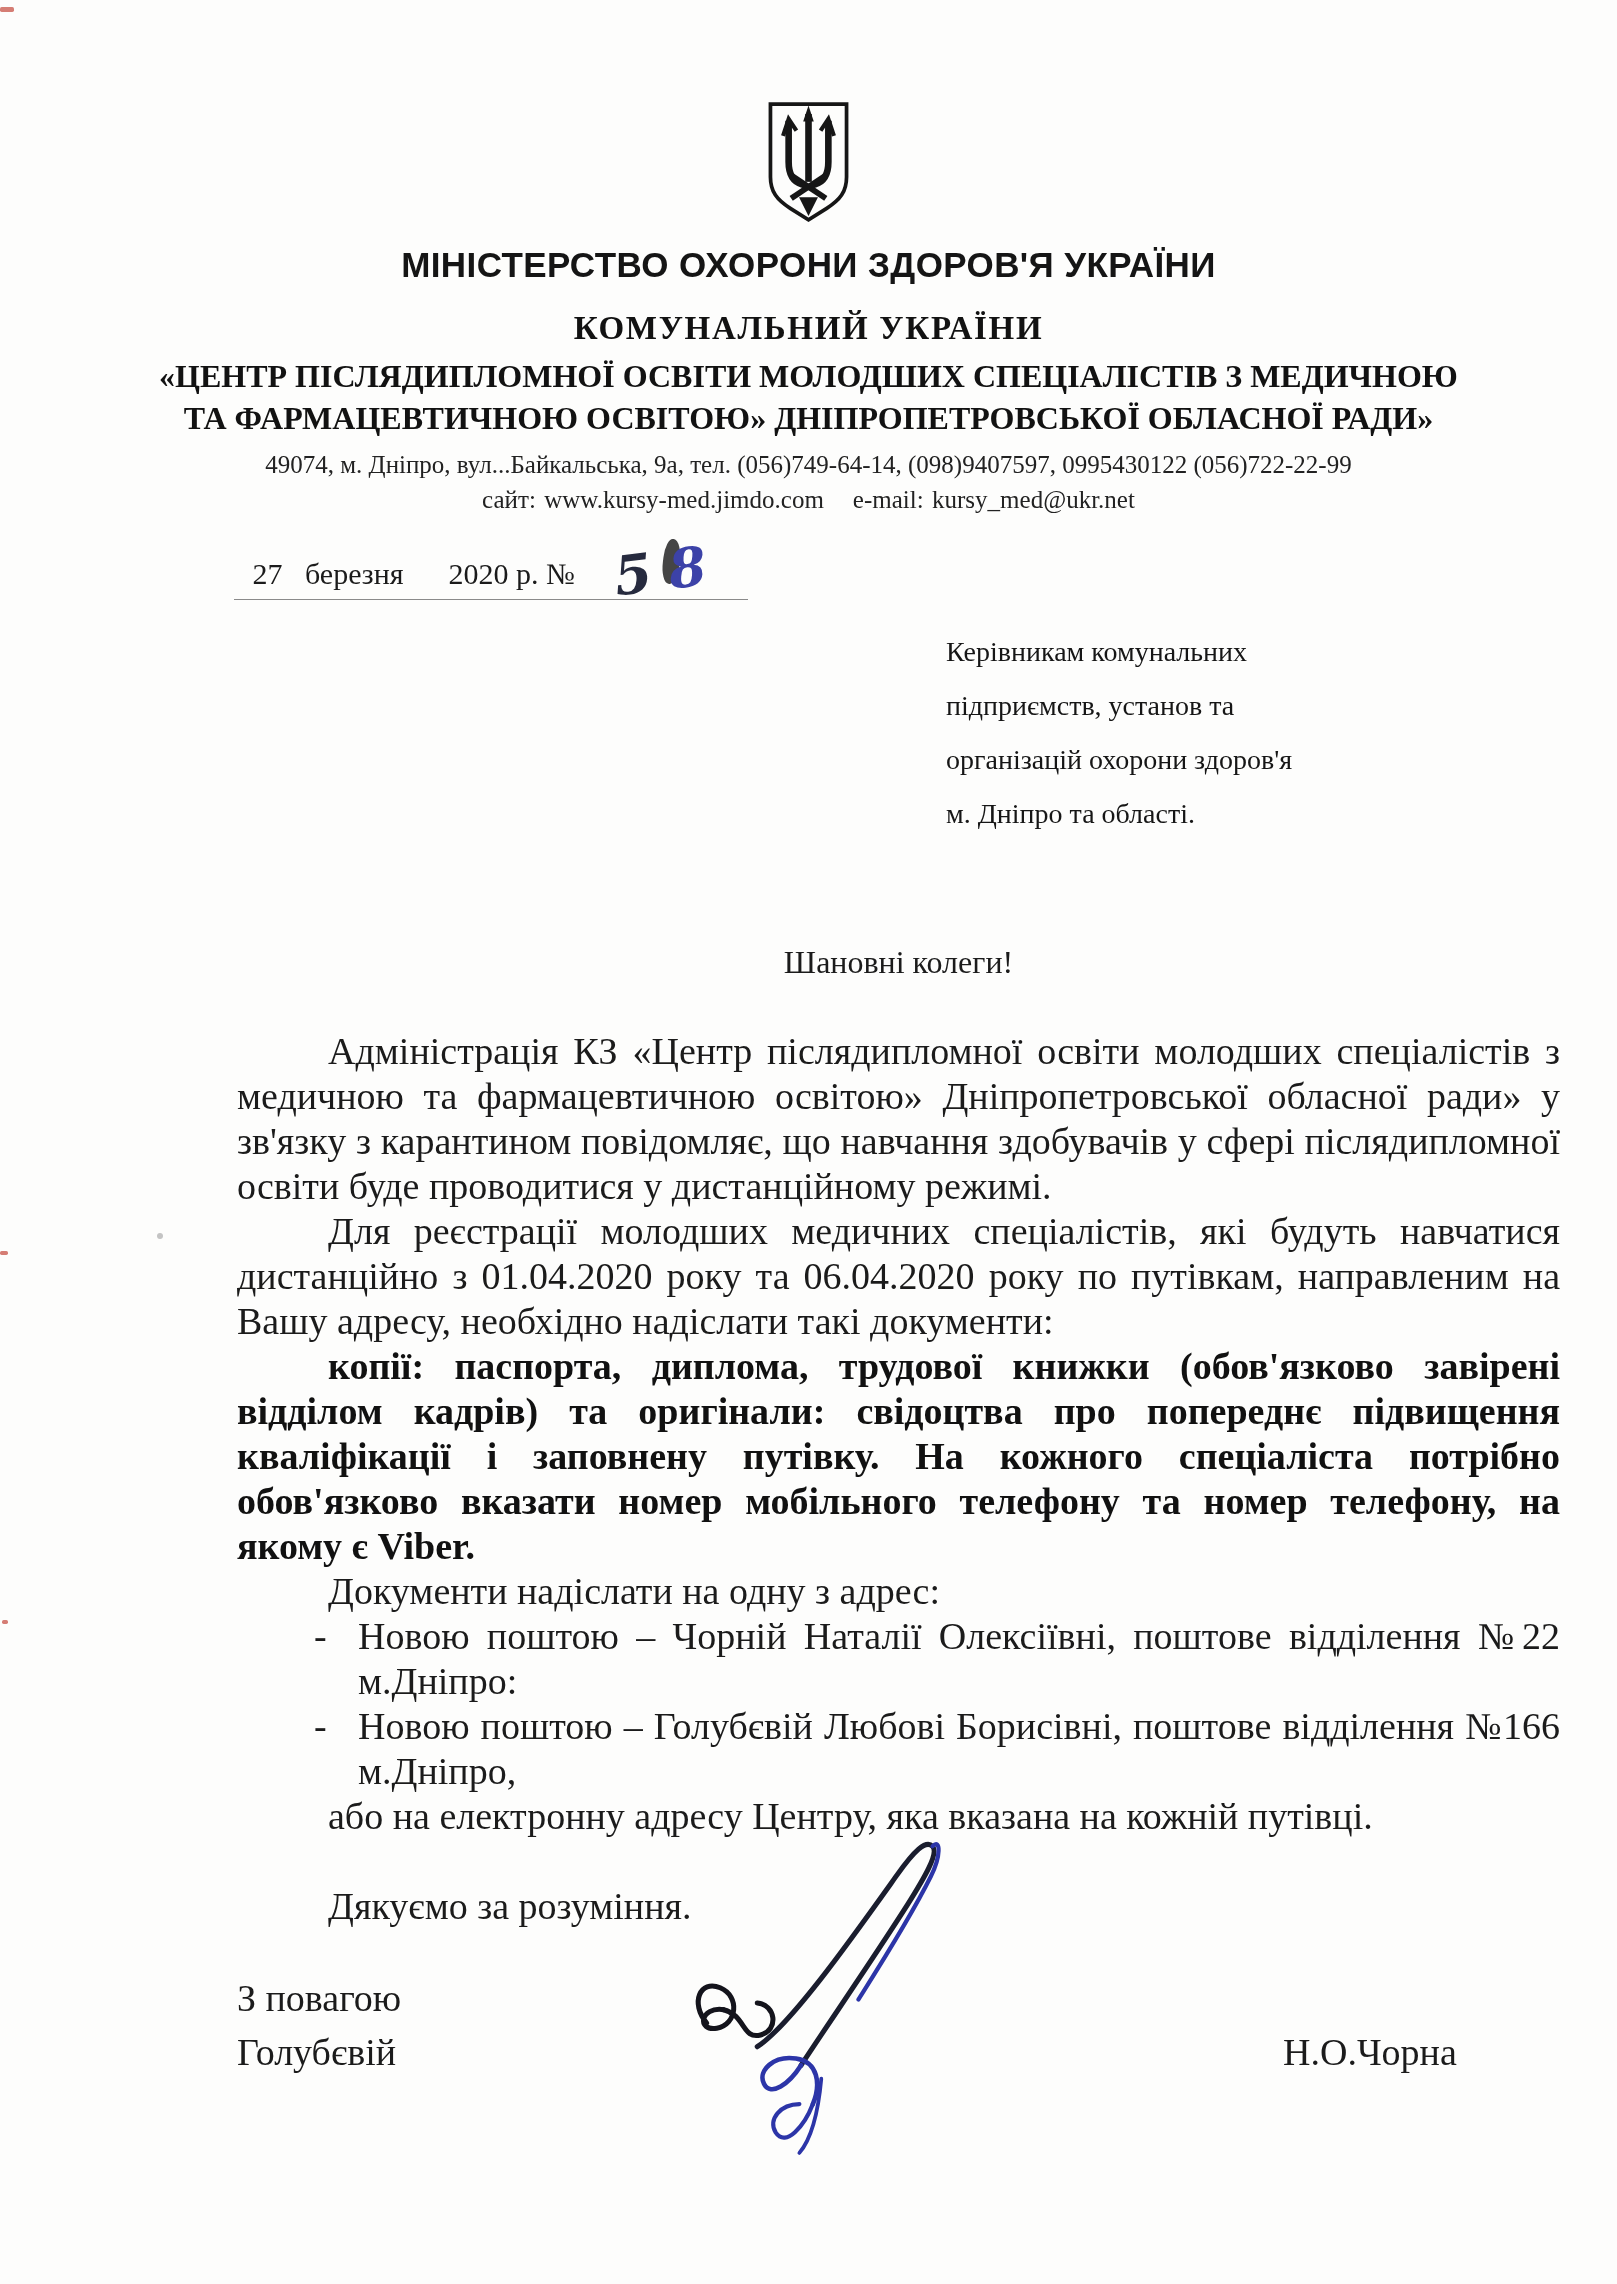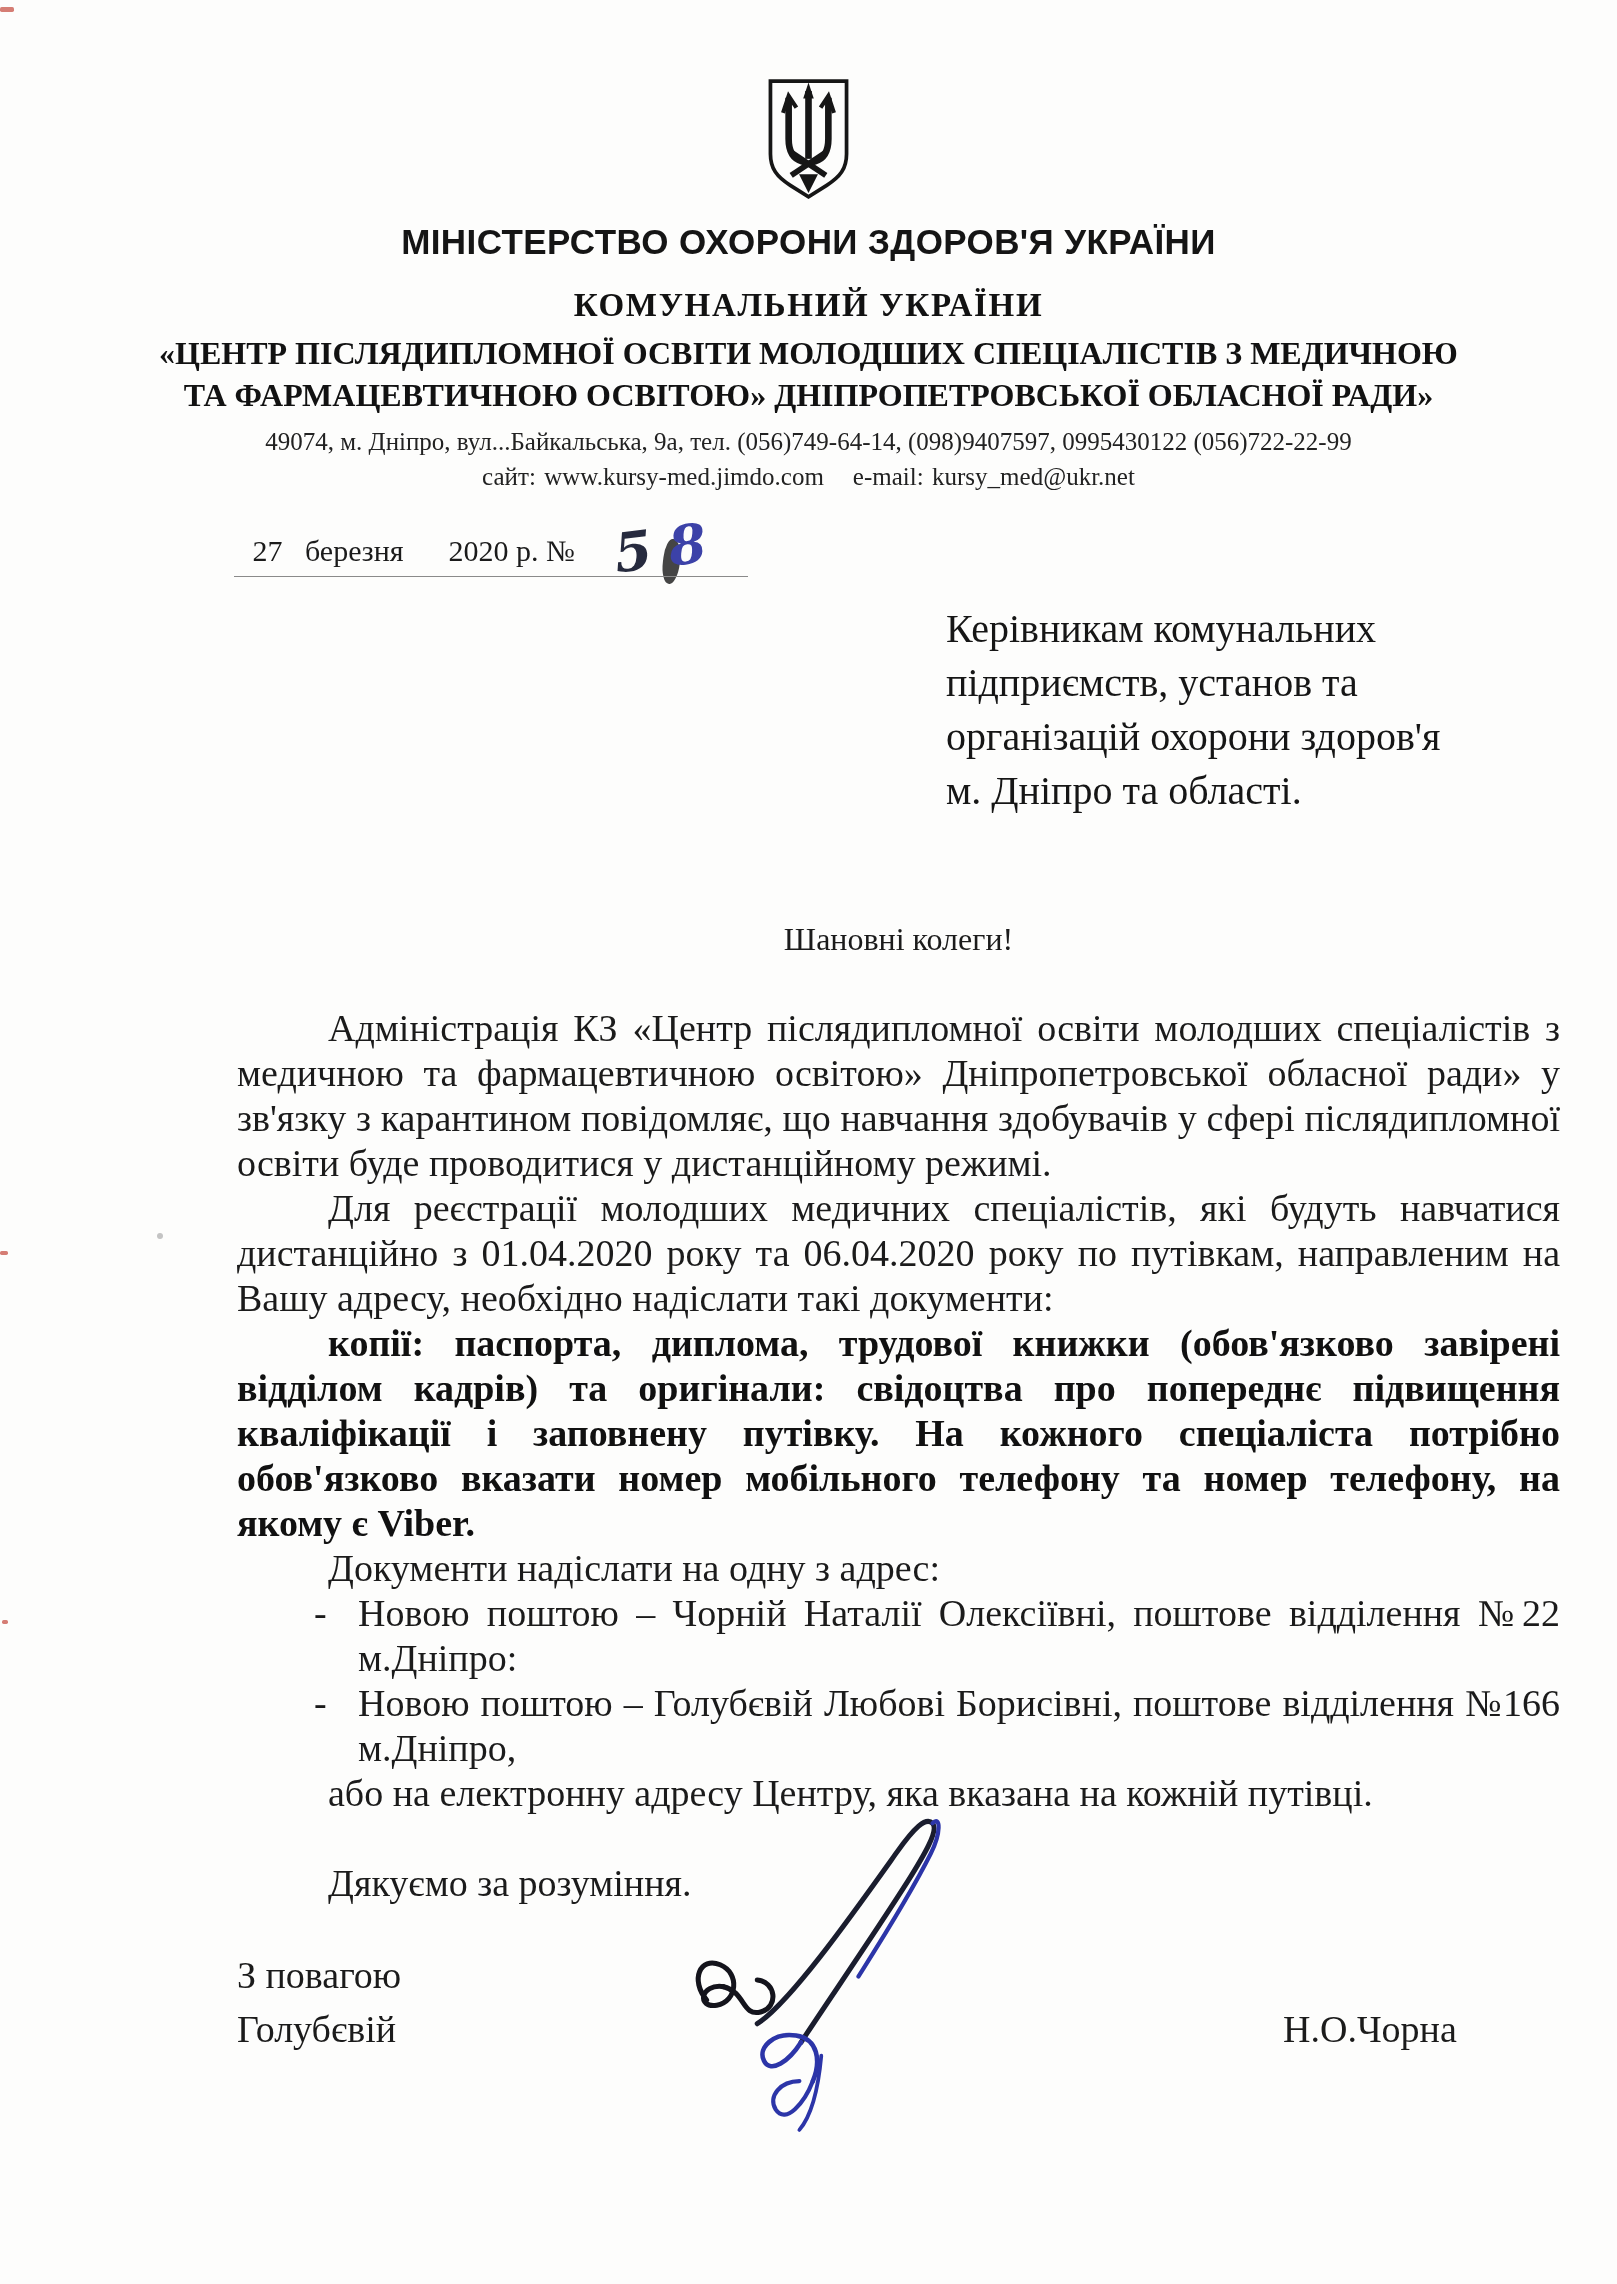--- a/index.html
+++ b/index.html
@@ -6,21 +6,21 @@
   .page{
     position:relative;
     width:1617px;height:2284px;
     margin:0 auto;
     background:#fdfdfc;
     font-family:"Liberation Serif","DejaVu Serif",serif;
     color:#1b1b1b;
     overflow:hidden;
   }
   
-  .letterhead{padding-top:76px;text-align:center;}
+  .letterhead{padding-top:99px;text-align:center;}
   .coat{display:block;margin:0 auto 20px auto;}
   .ministry{
     font-family:"Liberation Sans","DejaVu Sans",sans-serif;
     font-weight:700;font-size:35px;letter-spacing:0.4px;color:#151515;
     margin:0 0 25px 0;
   }
   .org-type{font-weight:700;font-size:33px;letter-spacing:1.7px;margin:0 0 8.4px 0;color:#121212;}
   .org-name{font-weight:700;font-size:32px;line-height:42px;margin:0;color:#121212;}
   .addr{font-size:25px;margin:11.8px 0 0 0;color:#222;}
   .site-line{font-size:25px;margin:6.7px 0 0 0;color:#222;position:relative;display:inline-block;}
@@ -46,21 +46,21 @@
   .hand-no .d1{color:#262a3e;}
   .hand-no .d2{color:#3c42a8;}
   .reply{margin-top:25px;font-size:30px;}
   .reply-line{
     display:inline-block;width:600px;height:25px;
     border-bottom:2.5px dotted #99a08e;margin-left:11.8px;
   }
   
   .recipient{
     width:590px;margin:25px 81px 0 auto;
-    font-size:40px;line-height:54px;white-space:pre-line;color:#161616;
+    font-size:28px;line-height:54px;white-space:pre-line;color:#161616;
   }
   
   .body-text{margin:0 57px 0 237px;font-size:38px;line-height:45px;text-align:justify;}
   .salutation{text-align:center;font-size:32px;margin:99px 0 44px 0;}
   .para{margin:0;text-indent:91px;}
   .para.bold{font-weight:700;color:#111;}
   .doc-list{list-style:none;margin:0;padding:0 0 0 77px;}
   .doc-list li{display:flex;align-items:flex-start;}
   .doc-list .marker{width:44px;flex:0 0 44px;text-align:left;}
   .doc-list .txt{flex:1;text-align:justify;}

